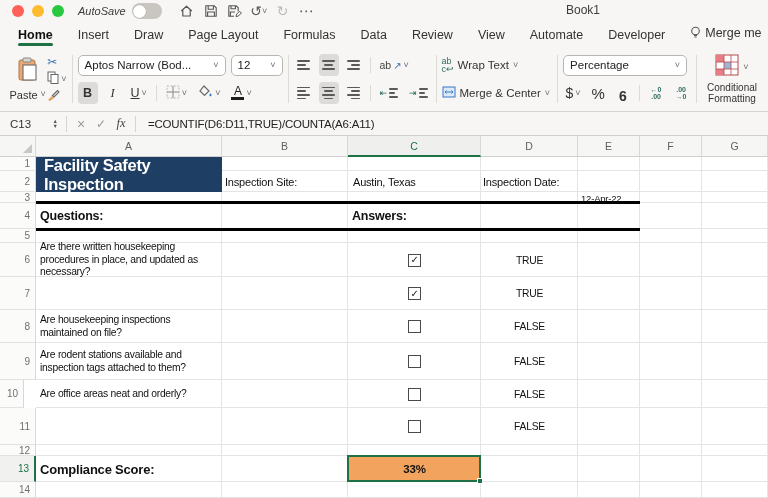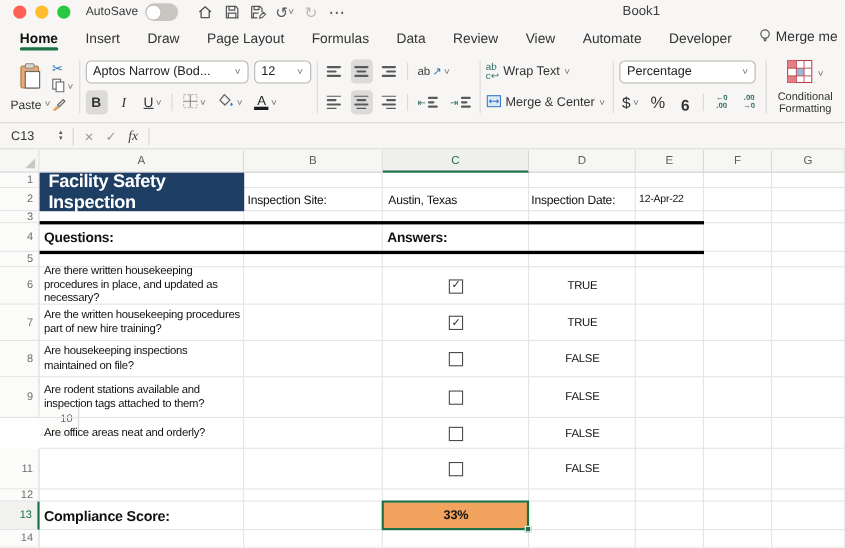--- a/index.html
+++ b/index.html
@@ -4,21 +4,21 @@
 <style>
   * { margin:0; padding:0; box-sizing:border-box; }
   html,body { width:768px; height:498px; overflow:hidden;
     font-family:"Liberation Sans", sans-serif; background:#fff; }
   .chrome { background:#f7f6f4; }
 
   
   .titlebar { position:relative; height:22px; display:flex; align-items:center; padding-left:12px; }
   .lights { display:flex; gap:8px; margin-right:14px; }
   .light { width:12px; height:12px; border-radius:50%; }
-  .autosave-label { font-size:11px; color:#3a3a3a; margin-right:6px; }
+  .autosave-label { font-size:11px; color:#3a3a3a; margin-right:6px;font-style:italic; }
   .toggle { width:30px; height:16px; border-radius:8px; background:#c9c6c2; position:relative; margin-right:14px; }
   .toggle .knob { position:absolute; left:1.5px; top:1.5px; width:13px; height:13px; border-radius:50%; background:#fff; box-shadow:0 0 1px rgba(0,0,0,.4); }
   .tb-ic { width:22px; height:18px; display:flex; align-items:center; justify-content:center; color:#5a5a5a; font-size:13px; margin-right:2px; }
   .tb-ic svg { display:block; }
   .chev { font-size:9px; color:#6a6a6a; line-height:1; }
   .disabled { color:#bdbbb8 !important; }
   .doc-title { position:absolute; left:566px; top:3px; font-size:12px; color:#3c3c3c; }
 
   
   .tabbar { height:26px; display:flex; align-items:flex-end; padding:0 0 0 18px; gap:25px; }
@@ -385,20 +385,21 @@
   <div class="fbar">
     <div class="namebox">
       <span>C13</span>
       <span class="stepper">▲<br>▼</span>
     </div>
     <div class="sep"></div>
     <div class="fbtn" style="font-size:14px">×</div>
     <div class="fbtn" style="font-size:12px">✓</div>
     <div class="fbtn fx">fx</div>
     <div class="sep"></div>
+    <div class="formula-text">=COUNTIF(D6:D11,TRUE)/COUNTA(A6:A11)</div>
   </div>
 </div>
 
 <div class="sheet" id="sheet">
     <div class="corner"></div>
     <div class="hcell" style="left: 36px; top: 0px; width: 186px; height: 21px;">A</div>
     <div class="hcell" style="left: 222px; top: 0px; width: 126px; height: 21px;">B</div>
     <div class="hcell sel" style="left: 348px; top: 0px; width: 133px; height: 21px;">C</div>
     <div class="hcell" style="left: 481px; top: 0px; width: 97px; height: 21px;">D</div>
     <div class="hcell" style="left: 578px; top: 0px; width: 62px; height: 21px;">E</div>
@@ -406,21 +407,21 @@
     <div class="hcell" style="left: 702px; top: 0px; width: 66px; height: 21px;">G</div>
     <div class="rnum" style="left: 0px; top: 21px; width: 36px; height: 14px;">1</div>
     <div class="rnum" style="left: 0px; top: 35px; width: 36px; height: 21px;">2</div>
     <div class="rnum" style="left: 0px; top: 56px; width: 36px; height: 11px;">3</div>
     <div class="rnum" style="left: 0px; top: 67px; width: 36px; height: 26px;">4</div>
     <div class="rnum" style="left: 0px; top: 93px; width: 36px; height: 14px;">5</div>
     <div class="rnum" style="left: 0px; top: 107px; width: 36px; height: 34px;">6</div>
     <div class="rnum" style="left: 0px; top: 141px; width: 36px; height: 33px;">7</div>
     <div class="rnum" style="left: 0px; top: 174px; width: 36px; height: 33px;">8</div>
     <div class="rnum" style="left: 0px; top: 207px; width: 36px; height: 37px;">9</div>
-    <div class="rnum" style="left: 0px; top: 232px; width: 36px; height: 28px; margin-left: 36px;">10</div>
+    <div class="rnum" style="left: 0px; top: 244px; width: 24px; height: 28px;">10</div>
     <div class="rnum" style="left: 0px; top: 272px; width: 36px; height: 37px;">11</div>
     <div class="rnum" style="left: 0px; top: 309px; width: 36px; height: 11px;">12</div>
     <div class="rnum sel" style="left: 0px; top: 320px; width: 36px; height: 26px;">13</div>
     <div class="rnum" style="left: 0px; top: 346px; width: 36px; height: 16px;">14</div>
     <div class="gcell" style="left: 36px; top: 21px; width: 186px; height: 14px;"></div>
     <div class="gcell" style="left: 222px; top: 21px; width: 126px; height: 14px;"></div>
     <div class="gcell" style="left: 348px; top: 21px; width: 133px; height: 14px;"></div>
     <div class="gcell" style="left: 481px; top: 21px; width: 97px; height: 14px;"></div>
     <div class="gcell" style="left: 578px; top: 21px; width: 62px; height: 14px;"></div>
     <div class="gcell" style="left: 640px; top: 21px; width: 62px; height: 14px;"></div>
@@ -513,31 +514,30 @@
     <div class="gcell" style="left: 222px; top: 346px; width: 126px; height: 16px;"></div>
     <div class="gcell" style="left: 348px; top: 346px; width: 133px; height: 16px;"></div>
     <div class="gcell" style="left: 481px; top: 346px; width: 97px; height: 16px;"></div>
     <div class="gcell" style="left: 578px; top: 346px; width: 62px; height: 16px;"></div>
     <div class="gcell" style="left: 640px; top: 346px; width: 62px; height: 16px;"></div>
     <div class="gcell" style="left: 702px; top: 346px; width: 66px; height: 16px;"></div>
     <div class="ov title-block" style="left: 36px; top: 21px; width: 186px; height: 35px;">Facility Safety Inspection</div>
     <div class="ov" style="left: 225px; top: 35px; width: 122px; height: 21px; font-size: 11px;">Inspection Site:</div>
     <div class="ov" style="left: 353px; top: 35px; width: 127px; height: 21px; font-size: 11px;">Austin, Texas</div>
     <div class="ov" style="left: 483px; top: 35px; width: 94px; height: 21px; font-size: 11px;">Inspection Date:</div>
-    <div class="ov" style="left: 581px; top: 35px; width: 58px; height: 21px; font-size: 9.5px;">12-Apr-22</div>
+    <div class="ov" style="left: 581px; top: 52px; width: 58px; height: 21px; font-size: 9.5px;">12-Apr-22</div>
     <div class="thick" style="left: 36px; top: 65px; width: 604px;"></div>
     <div class="thick" style="left: 36px; top: 92px; width: 604px;"></div>
     <div class="ov sec-head" style="left: 40px; top: 67px; width: 181px; height: 26px;">Questions:</div>
     <div class="ov qtext" style="left: 36px; top: 107px; width: 186px; height: 34px;">Are there written housekeeping procedures in place, and updated as necessary?</div>
     <div class="ov sec-head" style="left: 352px; top: 67px; width: 128px; height: 26px;">Answers:</div>
     <div class="ov ctr" style="left: 348px; top: 107px; width: 133px; height: 34px;">
       <div class="checkbox">✓</div>
     </div>
     <div class="ov ctr boolval" style="left: 481px; top: 107px; width: 97px; height: 34px;">TRUE</div>
-    <div class="ov qtext" style="left: 36px; top: 141px; width: 186px; height: 33px;">Are the written housekeeping procedures part of new hire training?</div>
     <div class="ov ctr" style="left: 348px; top: 141px; width: 133px; height: 33px;">
       <div class="checkbox">✓</div>
     </div>
     <div class="ov ctr boolval" style="left: 481px; top: 141px; width: 97px; height: 33px;">TRUE</div>
     <div class="ov qtext" style="left: 36px; top: 174px; width: 186px; height: 33px;">Are housekeeping inspections maintained on file?</div>
     <div class="ov ctr" style="left: 348px; top: 174px; width: 133px; height: 33px;">
       <div class="checkbox"></div>
     </div>
     <div class="ov ctr boolval" style="left: 481px; top: 174px; width: 97px; height: 33px;">FALSE</div>
     <div class="ov qtext" style="left: 36px; top: 207px; width: 186px; height: 37px;">Are rodent stations available and inspection tags attached to them?</div>

